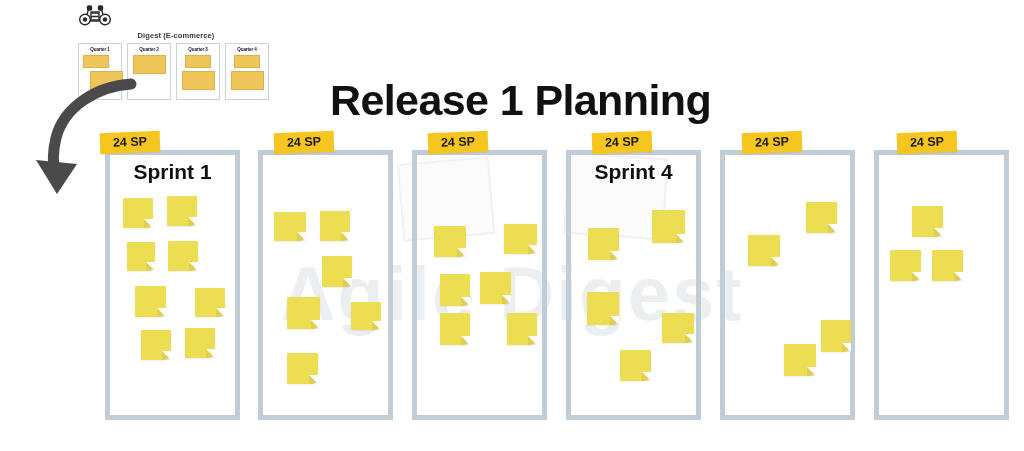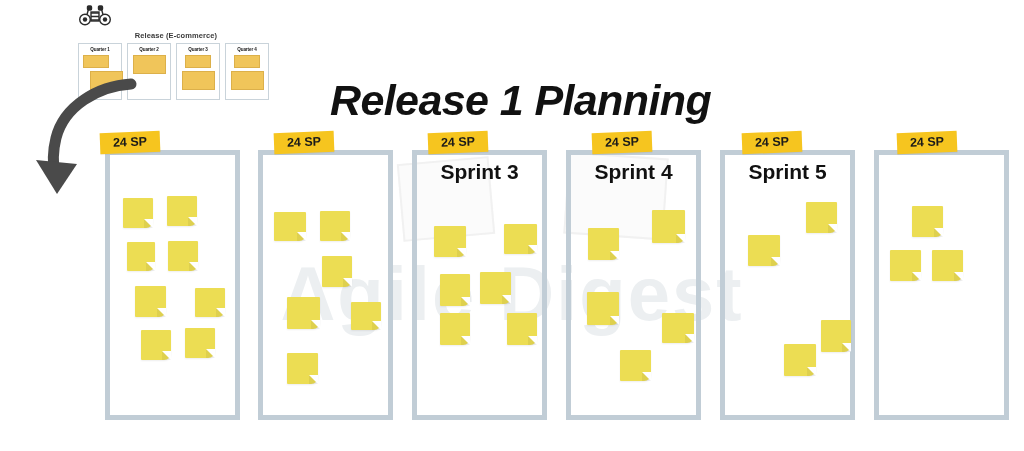--- a/index.html
+++ b/index.html
@@ -56,21 +56,21 @@
   .qn-off { margin-left: 8px; }
   .qn-left { margin-left: 1px; margin-right: auto; }
 
   
   #flow-arrow { position: absolute; left: 28px; top: 72px; z-index: 5; }
 
   
   #page-title {
     position: absolute; left: 330px; top: 76px;
     font-size: 43px; font-weight: 800; color: #111;
-    letter-spacing: -.6px; z-index: 6; white-space: nowrap; font-style: italic;
+    letter-spacing: -.6px; z-index: 6; white-space: nowrap;
   }
 
   
   #sprint-board { position: absolute; left: 0; top: 0; width: 1024px; height: 451px; z-index: 3; }
   .sprint-col { position: absolute; top: 150px; width: 135px; height: 270px; }
   .sprint-frame {
     position: absolute; inset: 0;
     border: 5px solid #c1cdd6; background: transparent;
   }
   .sp-badge {
@@ -127,21 +127,21 @@
           <rect x="20.5" y="2" width="4" height="4" rx="1" fill="#2b2b2b"></rect>
           <circle cx="7" cy="15.5" r="5.3" fill="#fff"></circle>
           <circle cx="27" cy="15.5" r="5.3" fill="#fff"></circle>
           <circle cx="7" cy="15.5" r="2.2" fill="#2b2b2b" stroke="none"></circle>
           <circle cx="27" cy="15.5" r="2.2" fill="#2b2b2b" stroke="none"></circle>
           <path d="M13 9 h8 M13 12.5 h8 M13 16 h8"></path>
           <rect x="13" y="8" width="8" height="9" fill="none"></rect>
         </g>
       </svg>
     </span>
-    <div id="vision-label">Release (E-commerce)</div>
+    <div id="vision-label">Digest (E-commerce)</div>
 
     <div id="quarter-row">
       <div class="quarter-card">
         <div class="quarter-title">Quarter 1</div>
         <div class="quarter-note qn-sm qn-left"></div>
         <div class="quarter-note qn-lg qn-off"></div>
       </div>
       <div class="quarter-card">
         <div class="quarter-title">Quarter 2</div>
         <div class="quarter-note qn-lg"></div>
@@ -165,20 +165,21 @@
       <path d="M8 88 L29 122 L49 92 Z" fill="#4a4a4a"></path>
     </svg>
   </span>
 
   <div id="page-title">Release 1 Planning</div>
 
   <div id="sprint-board">
       <div class="sprint-col" id="col-1" style="left: 105px;">
         <div class="sprint-frame"></div>
         <div class="sp-badge">24 SP</div>
+        <div class="sprint-name">Sprint 1</div>
         <div class="sticky" style="left: 18px; top: 48px; width: 30px; height: 30px;"></div>
         <div class="sticky" style="left: 62px; top: 46px; width: 30px; height: 30px;"></div>
         <div class="sticky" style="left: 22px; top: 92px; width: 28px; height: 29px;"></div>
         <div class="sticky" style="left: 63px; top: 91px; width: 30px; height: 30px;"></div>
         <div class="sticky" style="left: 30px; top: 136px; width: 31px; height: 31px;"></div>
         <div class="sticky" style="left: 90px; top: 138px; width: 30px; height: 29px;"></div>
         <div class="sticky" style="left: 36px; top: 180px; width: 30px; height: 30px;"></div>
         <div class="sticky" style="left: 80px; top: 178px; width: 30px; height: 30px;"></div>
       </div>
       <div class="sprint-col" id="col-2" style="left: 258px;">
@@ -187,42 +188,40 @@
         <div class="sticky" style="left: 16px; top: 62px; width: 32px; height: 29px;"></div>
         <div class="sticky" style="left: 62px; top: 61px; width: 30px; height: 30px;"></div>
         <div class="sticky" style="left: 64px; top: 106px; width: 30px; height: 31px;"></div>
         <div class="sticky" style="left: 29px; top: 147px; width: 33px; height: 32px;"></div>
         <div class="sticky" style="left: 93px; top: 152px; width: 30px; height: 28px;"></div>
         <div class="sticky" style="left: 29px; top: 203px; width: 31px; height: 31px;"></div>
       </div>
       <div class="sprint-col" id="col-3" style="left: 412px;">
         <div class="sprint-frame"></div>
         <div class="sp-badge">24 SP</div>
-        <div class="sprint-name">Sprint 3</div>
         <div class="sticky" style="left: 22px; top: 76px; width: 32px; height: 31px;"></div>
         <div class="sticky" style="left: 92px; top: 74px; width: 33px; height: 30px;"></div>
         <div class="sticky" style="left: 28px; top: 124px; width: 30px; height: 32px;"></div>
         <div class="sticky" style="left: 68px; top: 122px; width: 31px; height: 32px;"></div>
         <div class="sticky" style="left: 28px; top: 163px; width: 30px; height: 32px;"></div>
         <div class="sticky" style="left: 95px; top: 163px; width: 30px; height: 32px;"></div>
       </div>
       <div class="sprint-col" id="col-4" style="left: 566px;">
         <div class="sprint-frame"></div>
         <div class="sp-badge">24 SP</div>
         <div class="sprint-name">Sprint 4</div>
         <div class="sticky" style="left: 22px; top: 78px; width: 31px; height: 32px;"></div>
         <div class="sticky" style="left: 86px; top: 60px; width: 33px; height: 33px;"></div>
         <div class="sticky" style="left: 21px; top: 142px; width: 32px; height: 33px;"></div>
         <div class="sticky" style="left: 96px; top: 163px; width: 32px; height: 30px;"></div>
         <div class="sticky" style="left: 54px; top: 200px; width: 31px; height: 31px;"></div>
       </div>
       <div class="sprint-col" id="col-5" style="left: 720px;">
         <div class="sprint-frame"></div>
         <div class="sp-badge">24 SP</div>
-        <div class="sprint-name">Sprint 5</div>
         <div class="sticky" style="left: 86px; top: 52px; width: 31px; height: 31px;"></div>
         <div class="sticky" style="left: 28px; top: 85px; width: 32px; height: 31px;"></div>
         <div class="sticky" style="left: 101px; top: 170px; width: 30px; height: 32px;"></div>
         <div class="sticky" style="left: 64px; top: 194px; width: 32px; height: 32px;"></div>
       </div>
       <div class="sprint-col" id="col-6" style="left: 874px;">
         <div class="sprint-frame"></div>
         <div class="sp-badge">24 SP</div>
         <div class="sticky" style="left: 38px; top: 56px; width: 31px; height: 31px;"></div>
         <div class="sticky" style="left: 16px; top: 100px; width: 31px; height: 31px;"></div>

